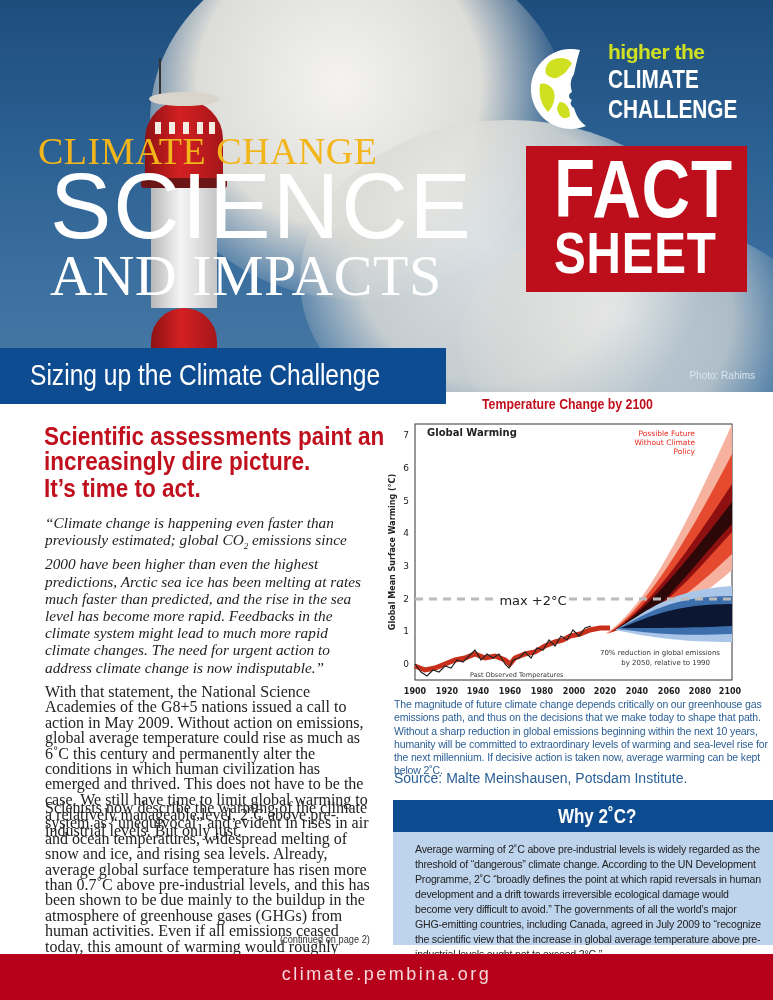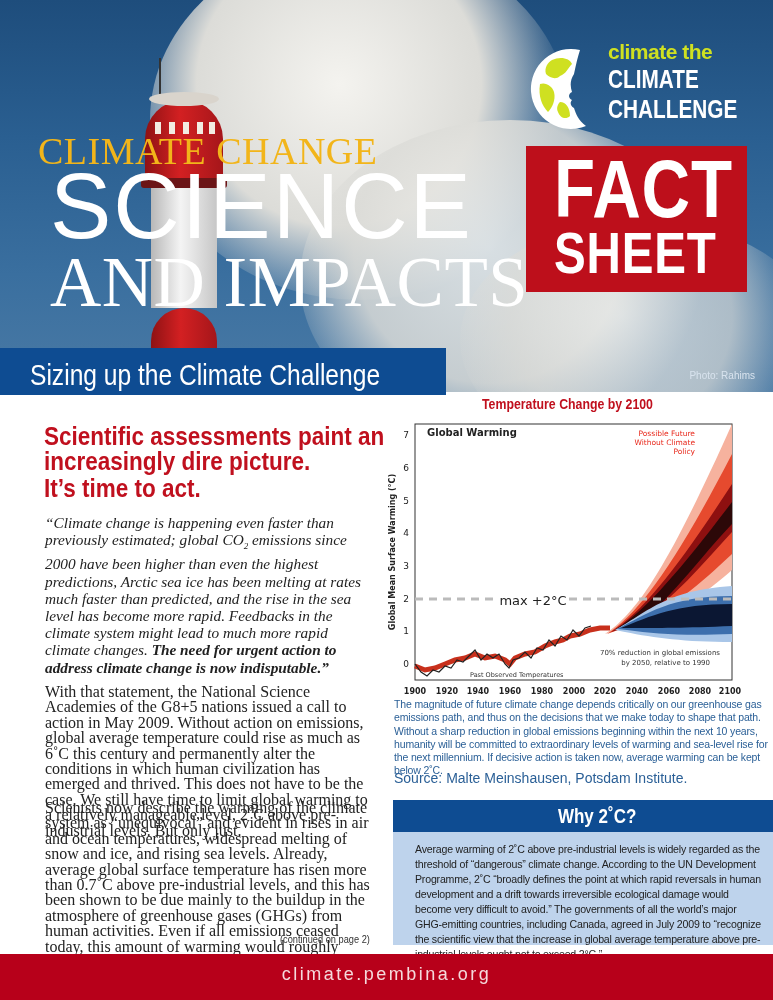--- a/index.html
+++ b/index.html
@@ -14,40 +14,40 @@
   .stack .top { position:absolute; left:0; top:12px; width:78px; height:78px; background:linear-gradient(90deg,#8e1214,#d32022 45%,#a5161a); border-radius:40px 40px 0 0; }
   .stack .rim { position:absolute; left:4px; top:4px; width:70px; height:14px; background:#d9d4cc; border-radius:50%; }
   .stack .win { position:absolute; top:34px; width:6px; height:12px; background:#f2ece2; }
   .stack .ring { position:absolute; left:-4px; top:90px; width:86px; height:10px; background:#6b1517; border-radius:3px; }
   .stack .white { position:absolute; left:6px; top:100px; width:66px; height:120px; background:linear-gradient(90deg,#b8b8b8,#f4f4f4 45%,#c6c6c6); }
   .stack .red2 { position:absolute; left:6px; top:220px; width:66px; height:90px; background:linear-gradient(90deg,#8e1214,#d32022 45%,#a5161a); border-radius:34px 34px 0 0; }
   .stack .antenna { position:absolute; left:14px; top:-30px; width:2px; height:44px; background:#333; }
 
   .title-line1 { position:absolute; left:38px; top:132px; font-family:"Liberation Serif", serif; color:#f2b51a; font-size:38px; letter-spacing:0.5px; line-height:1; }
   .title-line2 { position:absolute; left:50px; top:160px; font-family:Liberation Sans, sans-serif; color:#ffffff; font-size:92px; letter-spacing:2px; line-height:1; }
-  .title-line3 { position:absolute; left:50px; top:247px; font-family:"Liberation Serif", serif; color:#ffffff; font-size:71px; letter-spacing:0.5px; line-height:1; }
+  .title-line3 { position:absolute; left:50px; top:247px; font-family:"Liberation Serif", serif; color:#ffffff; font-size:58px; letter-spacing:0.5px; line-height:1; }
 
   .logo { position:absolute; left:530px; top:42px; width:230px; height:90px; }
   .logo .globe { position:absolute; left:0; top:4px; width:84px; height:84px; }
   .logo .t1 { position:absolute; left:78px; top:-2px; color:#cfe021; font-weight:bold; font-size:21px; letter-spacing:-0.5px; }
   .logo .t2 { position:absolute; left:78px; top:22px; color:#ffffff; font-weight:bold; font-size:26px; letter-spacing:0px; transform:scaleX(0.8); transform-origin:left; }
   .logo .t3 { position:absolute; left:78px; top:52px; color:#ffffff; font-weight:bold; font-size:26px; transform:scaleX(0.8); transform-origin:left; }
 
   .fact { position:absolute; left:526px; top:146px; width:221px; height:146px; background:#bd0f1b; }
   .fact .f1 { position:absolute; left:28px; top:2px; color:#fff; font-weight:bold; font-size:82px; line-height:1; transform:scaleX(0.82); transform-origin:left; letter-spacing:1px; }
   .fact .f2 { position:absolute; left:28px; top:78px; color:#fff; font-weight:bold; font-size:58px; line-height:1; transform:scaleX(0.82); transform-origin:left; letter-spacing:1px; }
 
-  .section-bar { position:absolute; left:0; top:348px; width:446px; height:47px; background:#0e4c92; }
+  .section-bar { position:absolute; left:0; top:348px; width:446px; height:56px; background:#0e4c92; }
   .section-bar span { position:absolute; left:30px; top:10px; color:#fff; font-size:30px; transform:scaleX(0.82); transform-origin:left; white-space:nowrap; }
   .photo-credit { position:absolute; right:18px; top:370px; color:#d8e3ee; font-size:10px; }
 
   
   .headline { position:absolute; left:44px; top:424px; width:330px; color:#c0101e; font-weight:bold; font-size:25px; line-height:25px; transform:scaleX(0.9); transform-origin:left; white-space:nowrap; }
   .quote { position:absolute; left:45px; top:514px; width:330px; font-family:"Liberation Serif", serif; font-style:italic; font-size:15.3px; line-height:17.2px; color:#222; }
-  .quote b { font-weight:bold; }
+  .quote b { font-weight:normal; }
   .quote sub { font-size:9px; }
   .para { position:absolute; left:45px; width:330px; font-family:"Liberation Serif", serif; font-size:16px; line-height:15.4px; color:#222; }
   .p1 { top:684px; }
   .p2 { top:800px; }
   .continued { position:absolute; left:280px; top:933px; font-size:10.5px; color:#333; transform:scaleX(0.88); transform-origin:left; }
 
   
   .chart-title { position:absolute; left:482px; top:396px; color:#c0101e; font-weight:bold; font-size:14px; transform:scaleX(0.88); transform-origin:left; white-space:nowrap; }
   .chart { position:absolute; left:385px; top:414px; width:388px; height:290px; }
   .caption { position:absolute; left:394px; top:698px; width:375px; color:#2a5f96; font-size:10.5px; line-height:13.3px; letter-spacing:-0.15px; }
@@ -88,21 +88,21 @@
   <div class="title-line2">SCIENCE</div>
   <div class="title-line3">AND IMPACTS</div>
 
   <div class="logo">
     <svg class="globe" viewBox="0 0 84 84">
       <path d="M50 4 A40 40 0 1 0 56 80 C48 74 46 68 44 62 C40 60 40 56 42 54 C38 52 38 48 42 46 C40 40 40 34 44 28 C46 18 48 10 50 4 Z" fill="#ffffff"></path>
       <path d="M22 14 C30 10 40 12 42 18 C38 22 36 28 30 30 C26 34 20 32 16 28 C14 22 18 16 22 14 Z" fill="#cfe021"></path>
       <path d="M10 38 C16 36 22 40 24 46 C26 54 22 62 18 66 C12 60 8 50 10 38 Z" fill="#cfe021"></path>
       <path d="M30 56 C36 56 40 62 40 70 C36 74 30 72 28 66 C26 62 28 58 30 56 Z" fill="#cfe021"></path>
     </svg>
-    <div class="t1">climate the</div>
+    <div class="t1">higher the</div>
     <div class="t2">CLIMATE</div>
     <div class="t3">CHALLENGE</div>
   </div>
 
   <div class="fact">
     <div class="f1">FACT</div>
     <div class="f2">SHEET</div>
   </div>
 
   <div class="photo-credit">Photo: Rahims</div>

